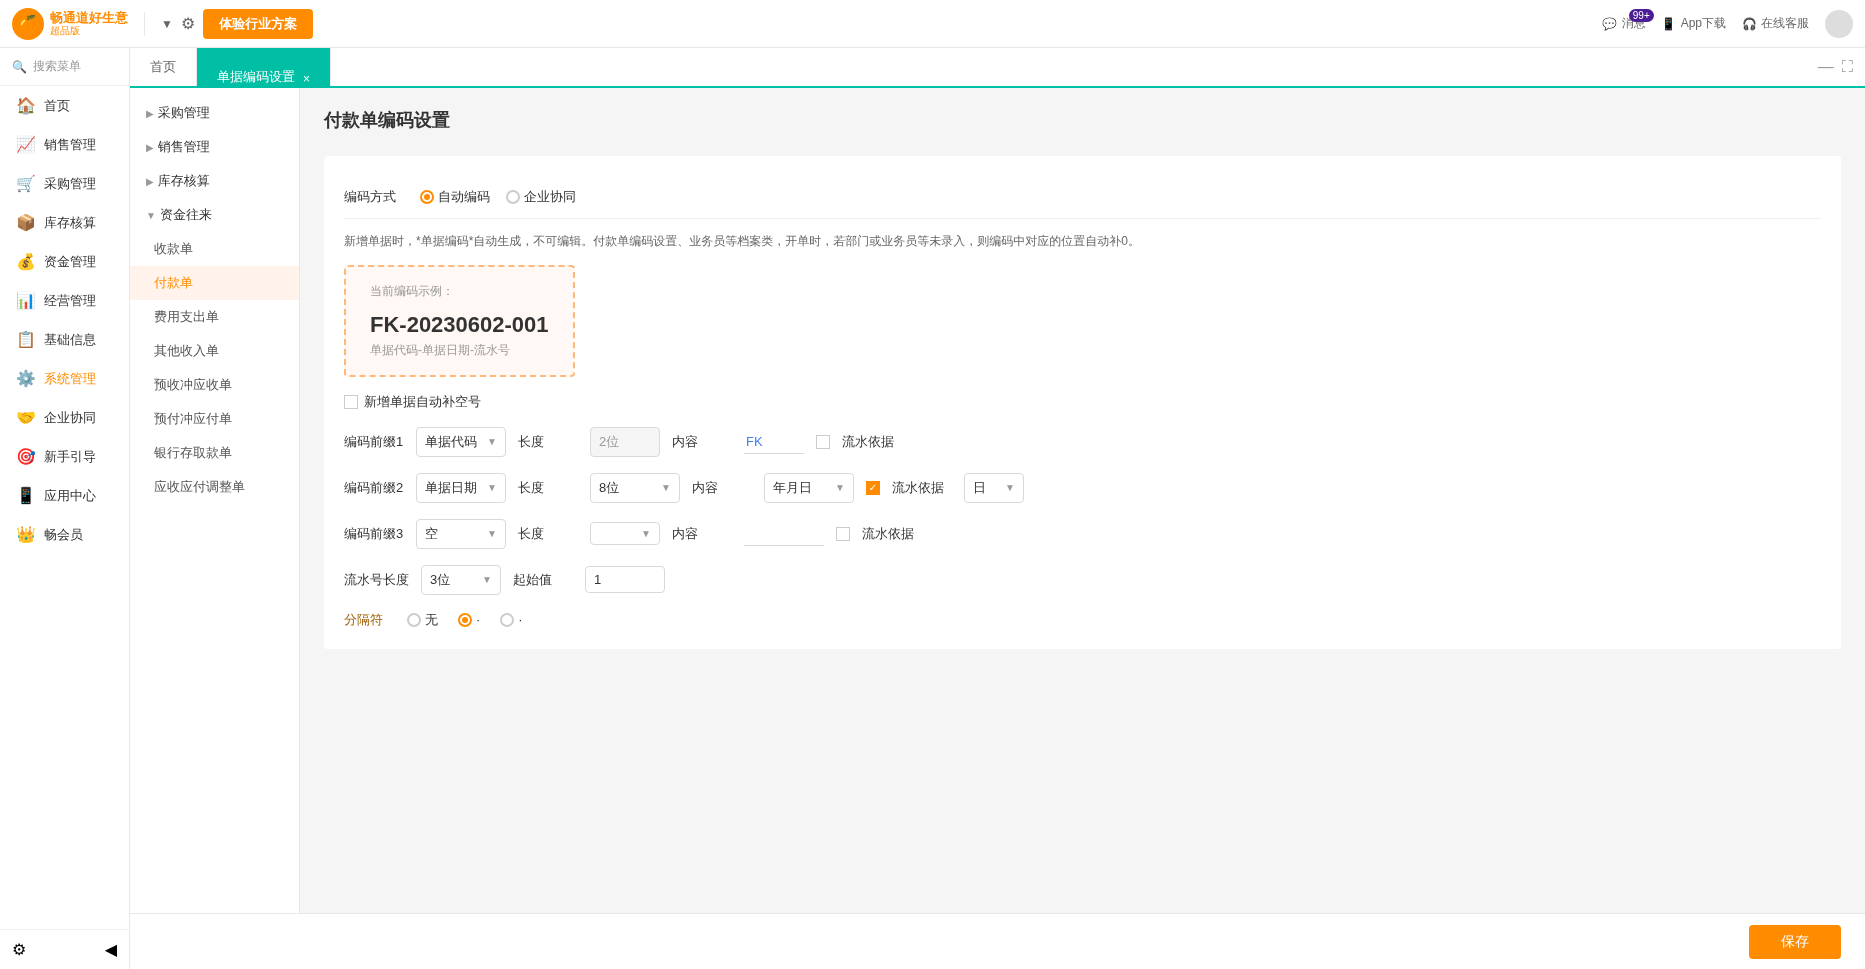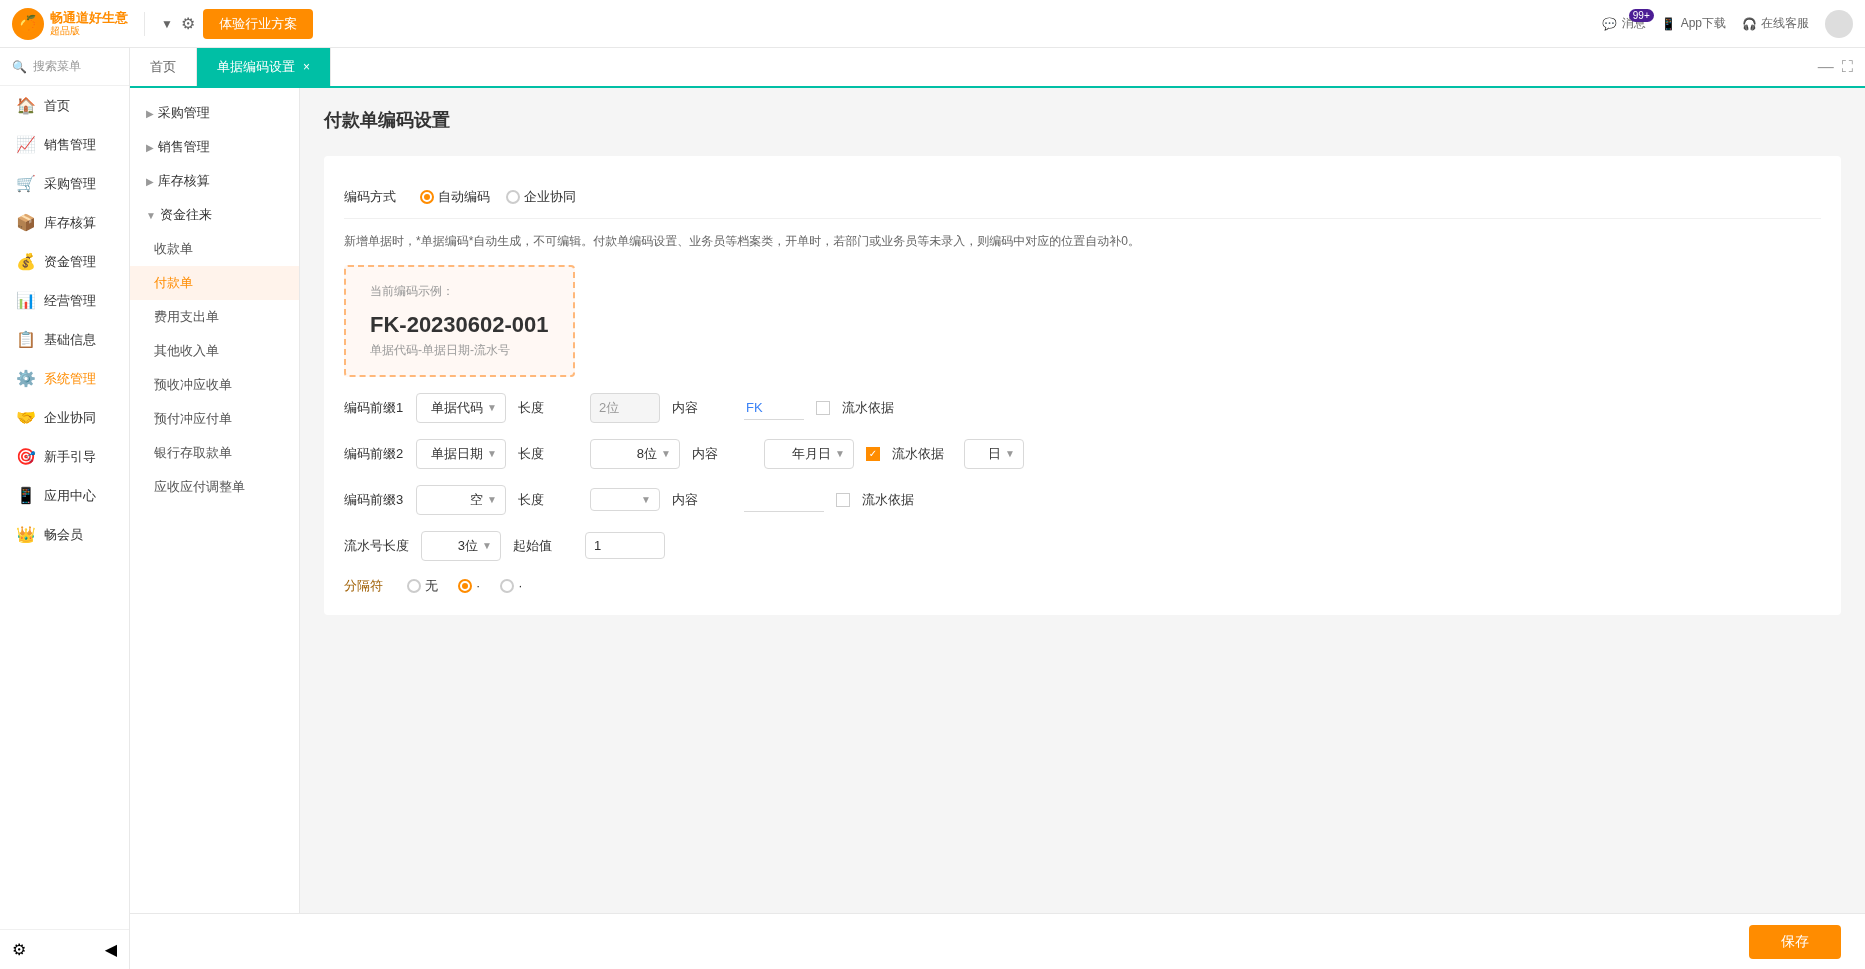--- a/index.html
+++ b/index.html
@@ -18,21 +18,21 @@
     }
     .topbar-left { display: flex; align-items: center; gap: 8px; }
     .topbar-brand { display: flex; align-items: center; gap: 6px; }
     .brand-icon { width: 32px; height: 32px; background: #ff8c00; border-radius: 50%; display: flex; align-items: center; justify-content: center; color: #fff; font-size: 16px; }
     .brand-text { display: flex; flex-direction: column; line-height: 1.2; }
     .brand-name { font-size: 13px; font-weight: bold; color: #ff8c00; }
     .brand-sub { font-size: 10px; color: #ff8c00; }
     .topbar-divider { width: 1px; height: 24px; background: #e8e8e8; margin: 0 8px; }
     .topbar-dropdown { display: flex; align-items: center; gap: 4px; color: #666; font-size: 12px; cursor: pointer; }
     .topbar-gear { color: #666; font-size: 16px; cursor: pointer; }
-    .topbar-btn { background: #ff8c00; color: #fff; border: none; border-radius: 4px; padding: 6px 16px; font-size: 13px; cursor: pointer; }
+    .topbar-btn { background: #ff8c00; color: #fff; border: none; border-radius: 4px; padding: 6px 16px; font-size: 13px; cursor: pointer; font-weight: bold; }
     .topbar-right { display: flex; align-items: center; gap: 16px; }
     .topbar-right-item { display: flex; align-items: center; gap: 4px; font-size: 12px; color: #666; cursor: pointer; position: relative; }
     .badge { background: #4c1d95; color: #fff; font-size: 10px; border-radius: 8px; padding: 1px 4px; position: absolute; top: -6px; right: -8px; }
     .avatar { width: 28px; height: 28px; background: #ddd; border-radius: 50%; }
 
     
     .main-layout { display: flex; flex: 1; overflow: hidden; }
 
     
     .sidebar {
@@ -89,20 +89,21 @@
       display: flex;
       align-items: center;
       font-size: 13px;
       cursor: pointer;
       color: #666;
       border-right: 1px solid #e8e8e8;
     }
     .tab-item.active {
       background: #00bfa5;
       color: #fff;
+      align-items: flex-end;
     }
     .tab-item .tab-close {
       margin-left: 8px;
       font-size: 12px;
       cursor: pointer;
     }
     .tab-bar-actions {
       margin-left: auto;
       display: flex;
       align-items: center;
@@ -228,21 +229,21 @@
       align-items: center;
       border: 1px solid #d9d9d9;
       border-radius: 4px;
       padding: 5px 8px;
       font-size: 13px;
       color: #333;
       background: #fff;
       min-width: 90px;
       cursor: pointer;
       gap: 4px;
-      justify-content: flex-end;
+      justify-content: space-between;
     }
     .config-select .arrow-down { color: #999; font-size: 10px; }
     .config-input {
       border: 1px solid #d9d9d9;
       border-radius: 4px;
       padding: 5px 8px;
       font-size: 13px;
       color: #333;
       min-width: 60px;
       background: #fff;
@@ -476,20 +477,24 @@
           <div class="hint-text">新增单据时，*单据编码*自动生成，不可编辑。付款单编码设置、业务员等档案类，开单时，若部门或业务员等未录入，则编码中对应的位置自动补0。</div>
 
           
           <div class="preview-box">
             <div style="font-size:12px;color:#999;margin-bottom:12px;">当前编码示例：</div>
             <div class="preview-code">FK-20230602-001</div>
             <div class="preview-desc">单据代码-单据日期-流水号</div>
           </div>
 
           
+          <div class="checkbox-row">
+            <div class="checkbox"></div>
+            <span>新增单据自动补空号</span>
+          </div>
 
           
           <div class="config-row">
             <span class="config-label">编码前缀1</span>
             <div class="config-select">
               <span>单据代码</span>
               <span class="arrow-down">▼</span>
             </div>
             <span class="config-label">长度</span>
             <div class="length-select">

